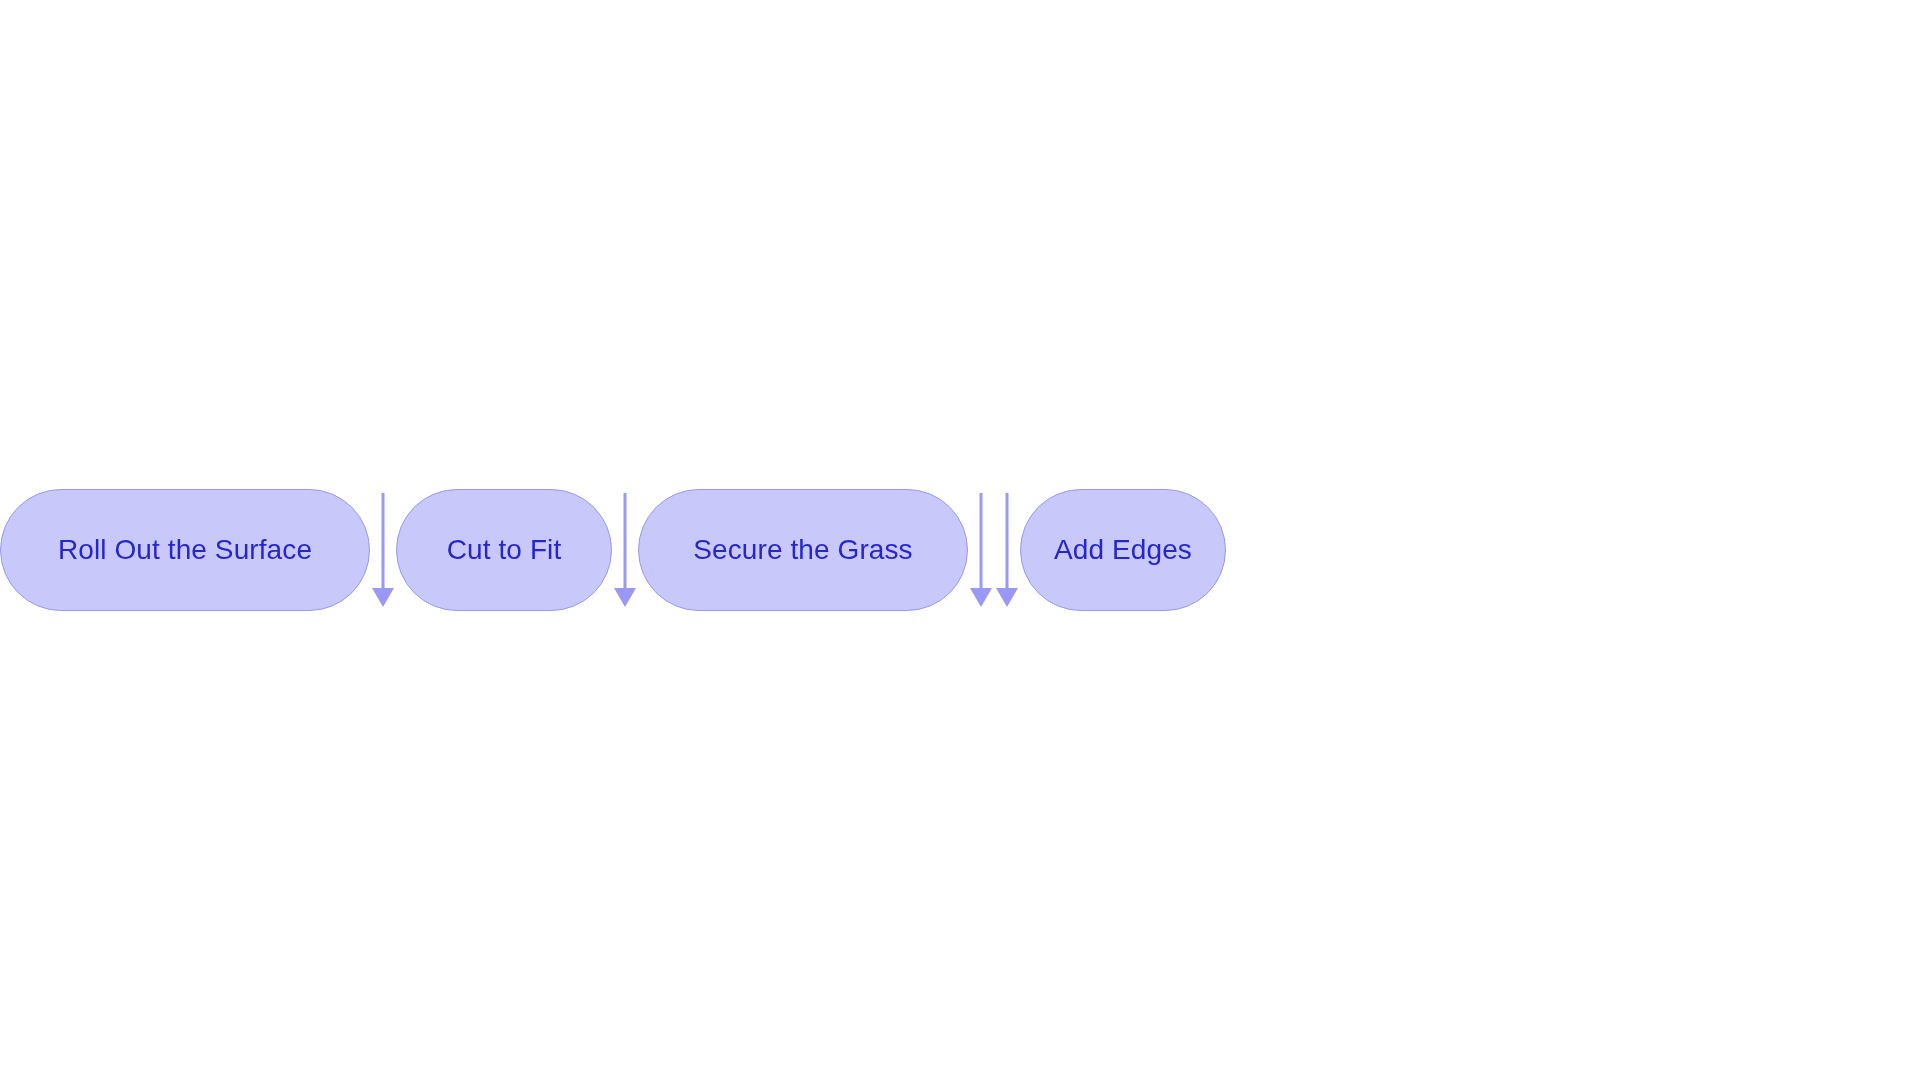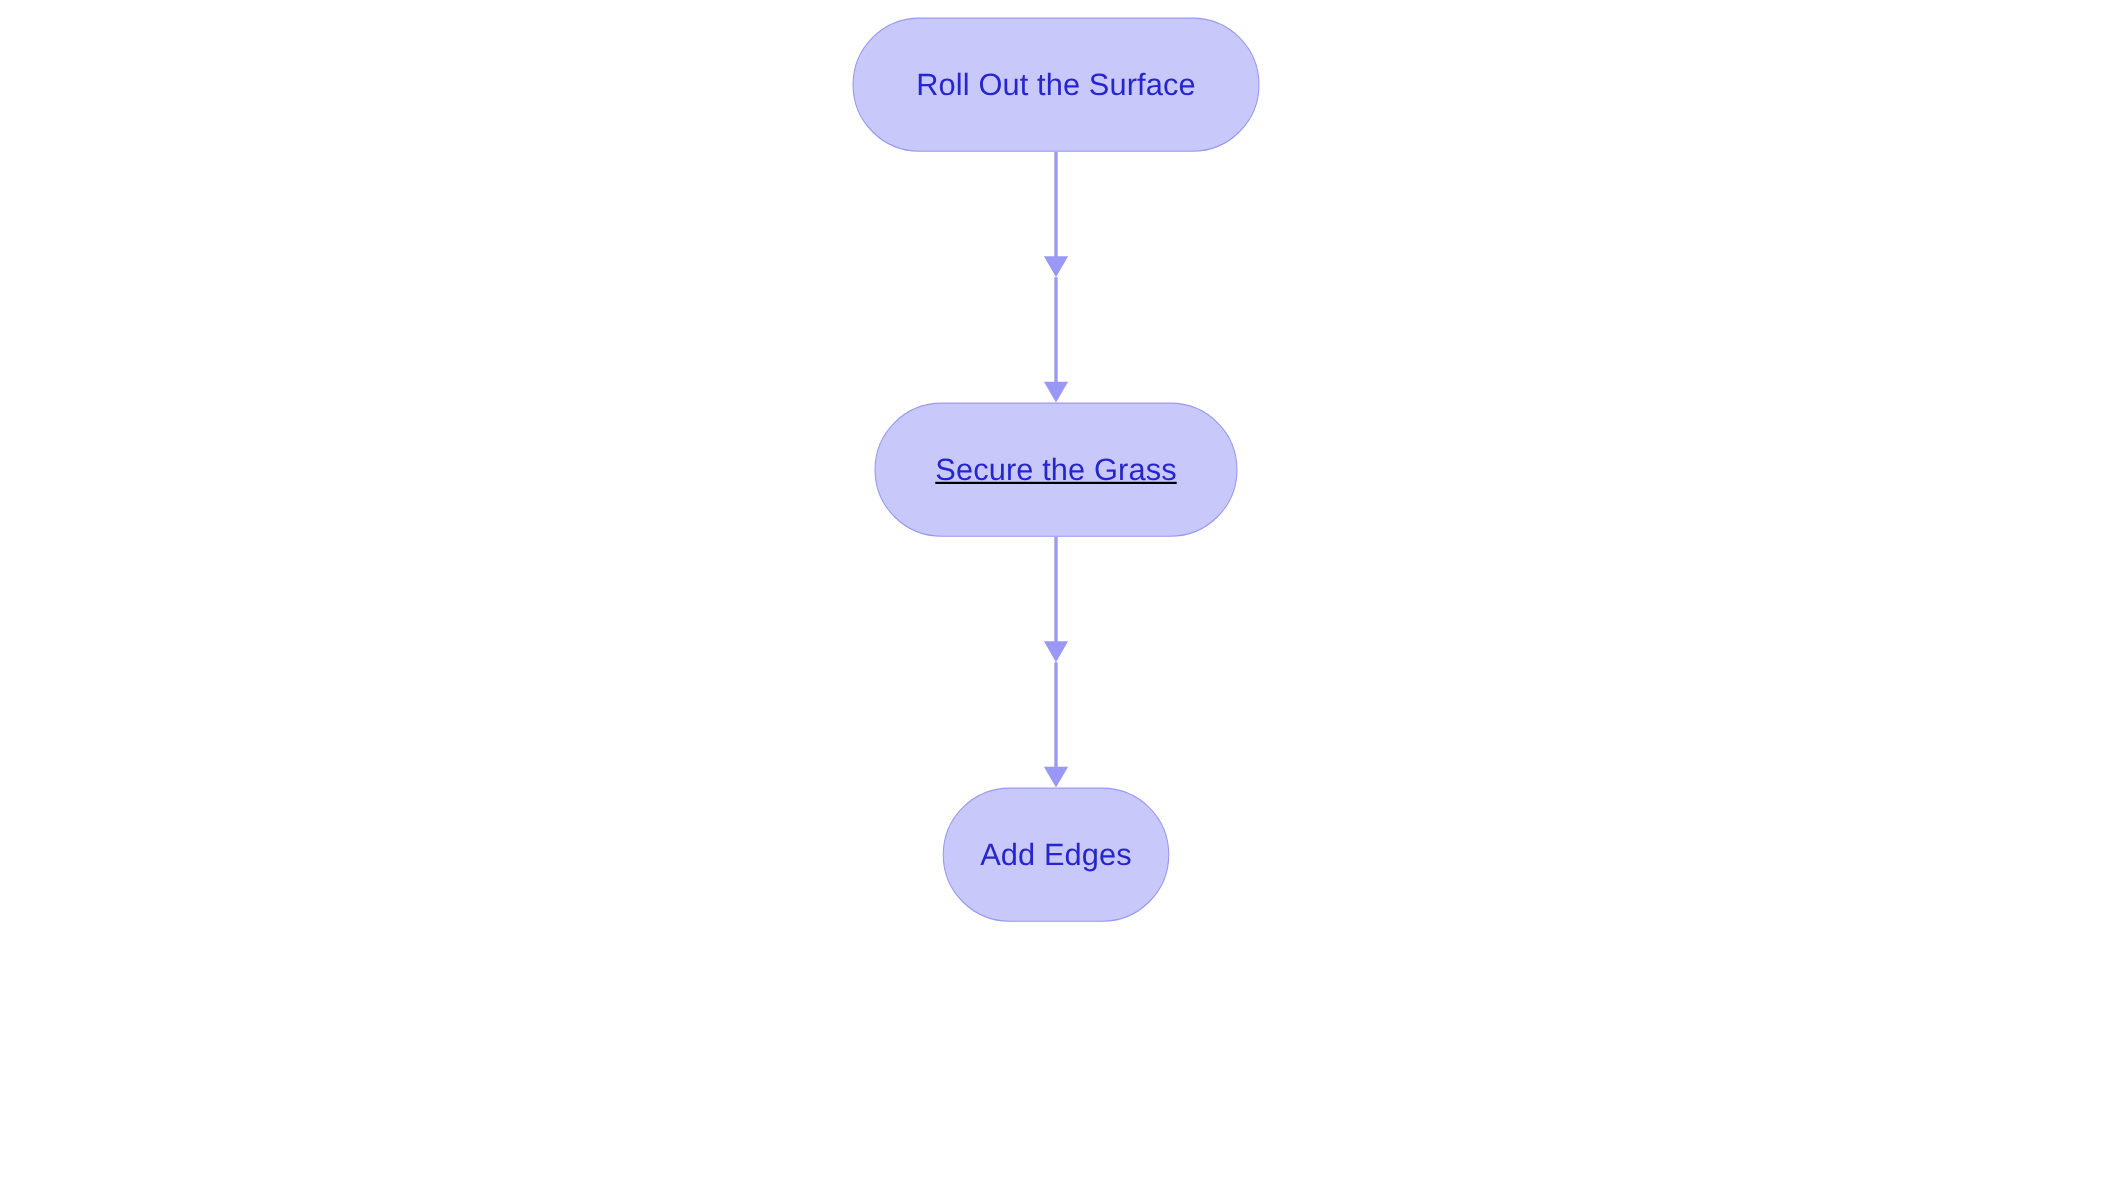--- a/index.html
+++ b/index.html
@@ -23,21 +23,21 @@
   }
 
   
   .flow-column {
     position: absolute;
     left: 0;
     top: 0;
     width: 1920px;
     height: 1083px;
     display: flex;
-    flex-direction: column;
+    flex-direction: row;
     align-items: center;
     justify-content: flex-start;
     padding-top: 16px;
     box-sizing: border-box;
   }
 
   
   .node {
     box-sizing: border-box;
     height: 122px;
@@ -56,21 +56,21 @@
     font-weight: 400;
     letter-spacing: 0.1px;
     white-space: nowrap;
     line-height: 1;
     user-select: none;
   }
 
   
   .node.w-1 { width: 370px; }
   .node.w-2 { width: 216px; }
-  .node.w-3 { width: 330px; text-decoration: underline; }
+  .node.w-3 { width: 330px; }
   .node.w-4 { width: 236px; }
   .node.w-5 { width: 206px; }
 
   
   .connector {
     position: relative;
     width: 26px;
     height: 114px;
     flex: 0 0 auto;
   }
@@ -103,20 +103,23 @@
 
     <div class="node w-1">
       <span class="node-label">Roll Out the Surface</span>
     </div>
 
     <div class="connector">
       <div class="edge-line"></div>
       <div class="edge-arrowhead"></div>
     </div>
 
+    <div class="node w-2">
+      <span class="node-label">Cut to Fit</span>
+    </div>
 
     <div class="connector">
       <div class="edge-line"></div>
       <div class="edge-arrowhead"></div>
     </div>
 
     <div class="node w-3">
       <span class="node-label">Secure the Grass</span>
     </div>
 

